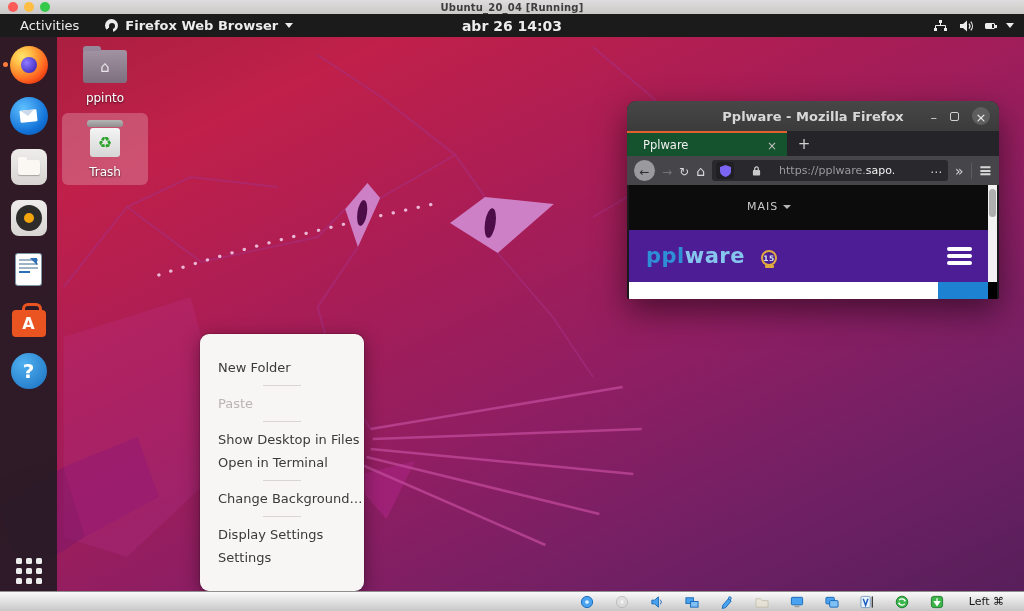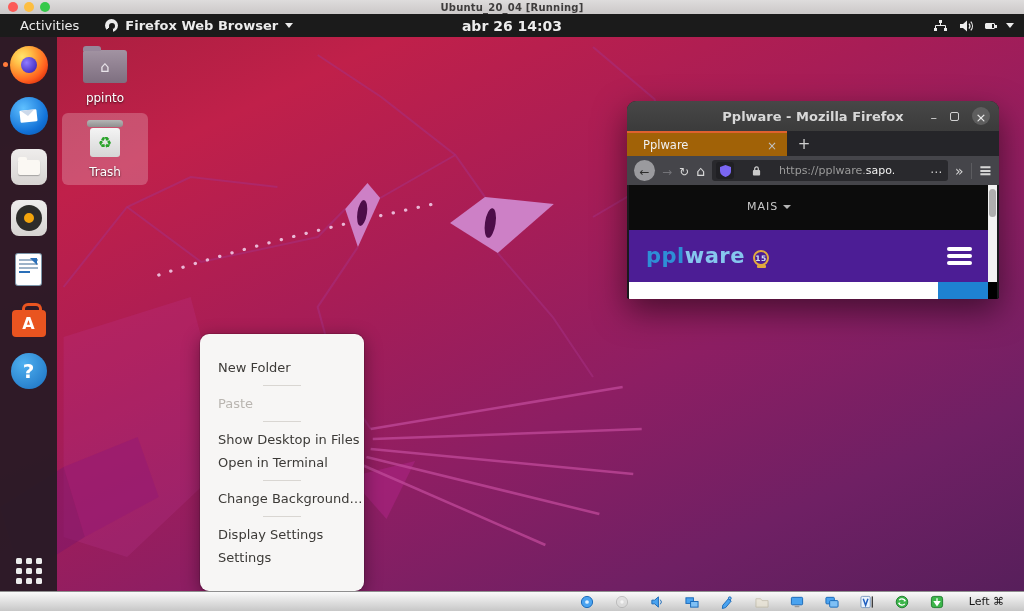--- a/index.html
+++ b/index.html
@@ -93,21 +93,21 @@
     background:#1e1e22; box-shadow:0 12px 32px rgba(0,0,0,.5); overflow:hidden; }
   .ff-titlebar { height:30px; background:linear-gradient(#474747,#3b3b3b); position:relative;
     display:flex; align-items:center; justify-content:center; }
   .ff-title { font-size:13px; font-weight:bold; color:#d8d8d8; }
   .win-btns { position:absolute; right:9px; top:0; height:30px; display:flex; align-items:center; gap:13px; }
   .g-min::before { content:"–"; color:#d2d2d2; font-size:13px; }
   .win-max { width:9px; height:9px; border:1.5px solid #d2d2d2; border-radius:2px; display:inline-block; }
   .win-close { width:18px; height:18px; border-radius:50%; background:#5e5e5e; display:flex; align-items:center; justify-content:center; }
   .g-close::before { content:"×"; color:#ededed; font-size:13px; line-height:1; }
   .ff-tabbar { height:25px; background:#252529; display:flex; align-items:stretch; }
-  .ff-tab { width:160px; background:#a16207; border-top:2px solid #e0612e; display:flex; align-items:center; padding:0 10px 0 16px; gap:0; }
+  .ff-tab { width:160px; background:#14532d; border-top:2px solid #e0612e; display:flex; align-items:center; padding:0 10px 0 16px; gap:0; }
   .ff-tab .t-label { font-size:11.5px; color:#f0f0f0; flex:1; }
   .tab-close::before { content:"×"; color:#c2c2c2; font-size:12px; }
   .newtab { width:34px; display:flex; align-items:center; justify-content:center; }
   .g-plus::before { content:"+"; color:#d0d0d0; font-size:15px; }
   .ff-navbar { height:29px; background:#45454a; display:flex; align-items:center; padding:0 7px; gap:7px; }
   .nav-back { width:21px; height:21px; border-radius:50%; background:#9a9a9e; display:flex; align-items:center; justify-content:center; }
   .g-back::before { content:"←"; color:#2c2c2c; font-size:12px; }
   .g-fwd::before { content:"→"; color:#737378; font-size:12px; }
   .g-reload::before { content:"↻"; color:#d8d8d8; font-size:12px; }
   .g-home::before { content:"⌂"; color:#d8d8d8; font-size:14px; }
@@ -120,21 +120,21 @@
   .navbar-sep { width:1px; height:16px; background:#5c5c60; }
   .g-menu::before { content:"≡"; color:#d6d6d6; font-size:16px; font-weight:bold; }
   .ff-content { position:relative; height:114px; background:#000; border-left:2px solid #1a1a1d; border-right:2px solid #1a1a1d; }
   .page-topnav { position:absolute; left:0; right:9px; top:0; height:45px; background:#0c0c0c; }
   .mais { position:absolute; left:118px; top:15px; color:#c9c9c9; font-size:11px; letter-spacing:1px; display:flex; align-items:center; gap:5px; }
   .mais .chev { width:0; height:0; border-left:4px solid transparent; border-right:4px solid transparent; border-top:4px solid #b5b5b5; }
   .page-bluebar { position:absolute; left:0; right:9px; top:45px; height:52px; background:#4c1d95; display:flex; align-items:center; }
   .pw-logo { margin-left:17px; font-size:21px; font-weight:bold; letter-spacing:.5px; display:flex; align-items:center; }
   .pw-ppl { color:#2e8fd6; } .pw-ware { color:#86c6ee; }
   .pw-badge { width:16px; height:16px; border-radius:50%; border:2px solid #e0aa3e; color:#cfe3f5; font-size:7.5px; font-weight:bold;
-    display:flex; align-items:center; justify-content:center; margin-left:8px; position:relative; top:2px; }
+    display:flex; align-items:center; justify-content:center; margin-left:16px; position:relative; top:2px; }
   .pw-badge::after { content:""; position:absolute; bottom:-4px; left:2px; width:9px; height:3px; background:#e0aa3e; border-radius:1px; }
   .burger { margin-left:auto; margin-right:16px; }
   .burger i { display:block; width:25px; height:3.5px; background:#fff; border-radius:2px; margin:3.5px 0; }
   .page-white { position:absolute; left:0; right:9px; bottom:0; height:17px; background:#fff; }
   .page-bluebtn { position:absolute; right:9px; bottom:0; width:50px; height:17px; background:#1e82d2; }
   .scrollbar { position:absolute; right:0; top:0; width:9px; height:97px; background:#f2f2f2; }
   .scroll-thumb { position:absolute; left:1px; top:4px; width:7px; height:28px; background:#aeaeae; border-radius:4px; }
 
   
   .status-bar { position:absolute; left:0; top:591px; width:1024px; height:20px;

